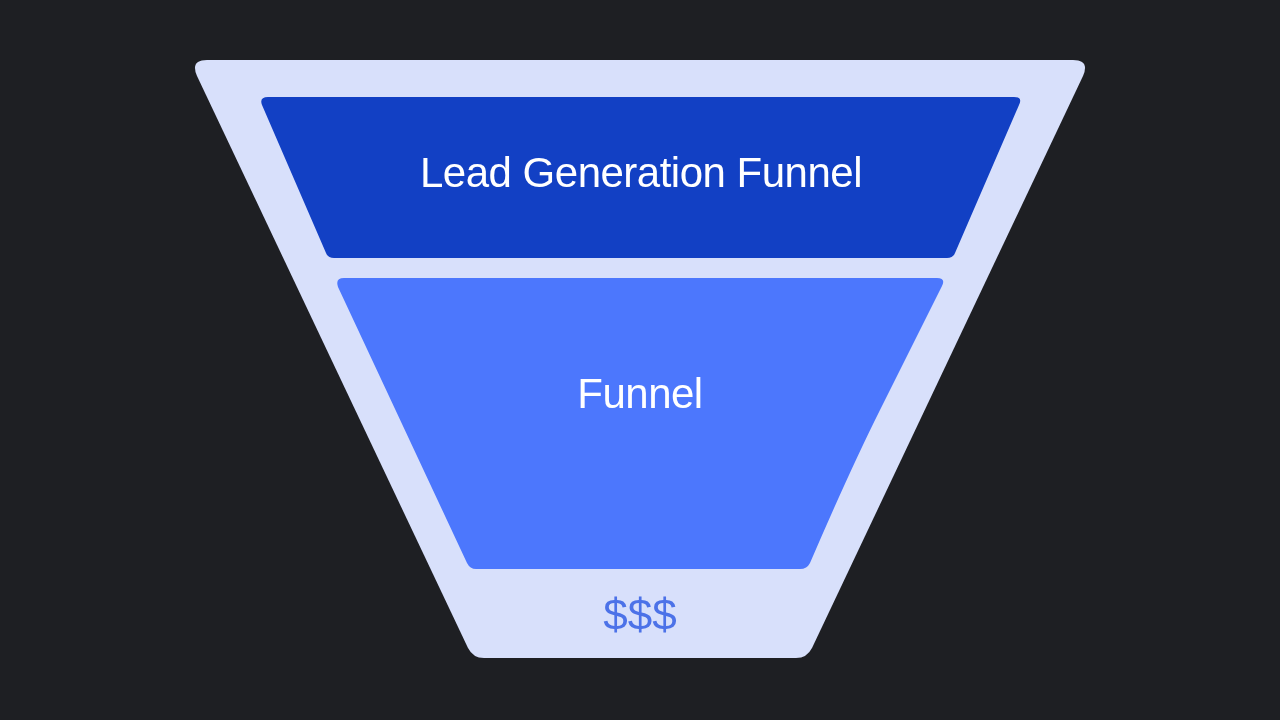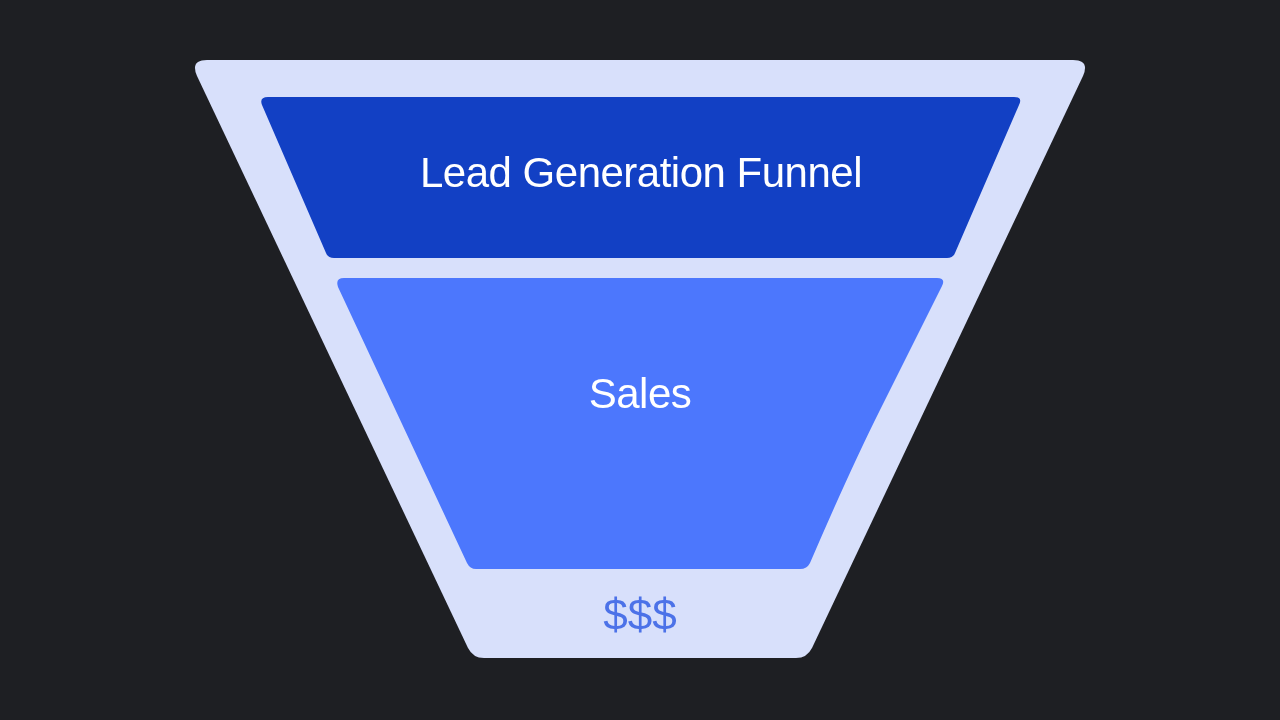--- a/index.html
+++ b/index.html
@@ -63,17 +63,17 @@
     <path d="M 207 60 L 1073 60 Q 1090 60 1083 76 L 812 648 Q 807 658 796 658 L 484 658 Q 473 658 468 648 L 197 76 Q 190 60 207 60 Z" fill="#d8e0fb"></path>
 
     <path d="M 268 97 L 1014 97 Q 1023 97 1019 105 L 955 253 Q 953 258 947 258 L 334 258 Q 328 258 326 253 L 262 105 Q 259 97 268 97 Z" fill="#1240c4"></path>
 
     <path d="M 344 278 L 937 278 Q 946 278 942 286 L 880 410 Q 850 470 810 563 Q 807 569 800 569 L 476 569 Q 470 569 467 563 L 338 287 Q 335 278 344 278 Z" fill="#4c77fd"></path>
   </svg>
 
   <div class="label lead-label">Lead Generation Funnel</div>
 
   <div class="label sales-label">
-    <div>Sales</div>
+    <div>Funnel</div>
   </div>
 
   <div class="label money-label">$$$</div>
 </div>
 
 </body></html>

